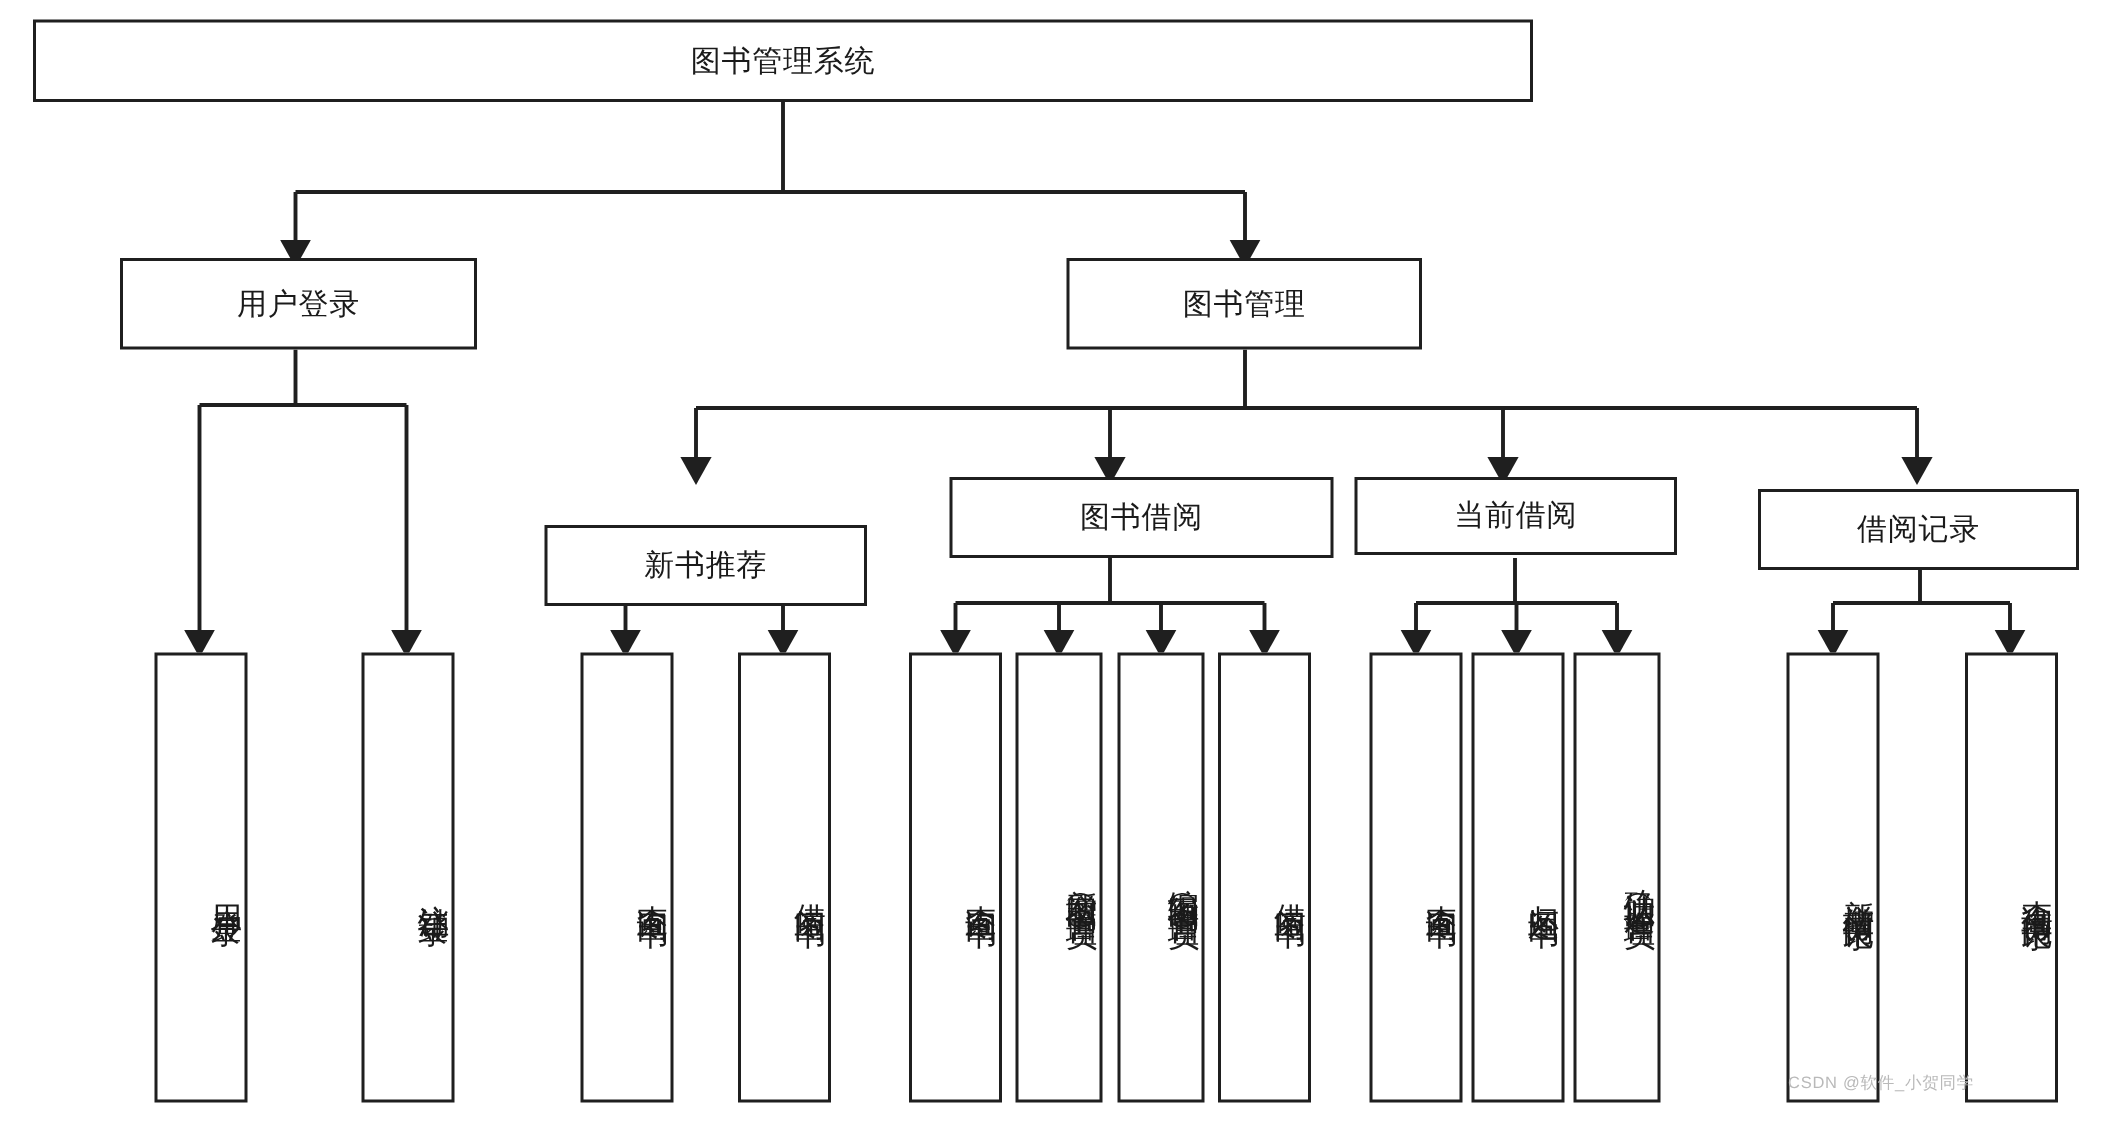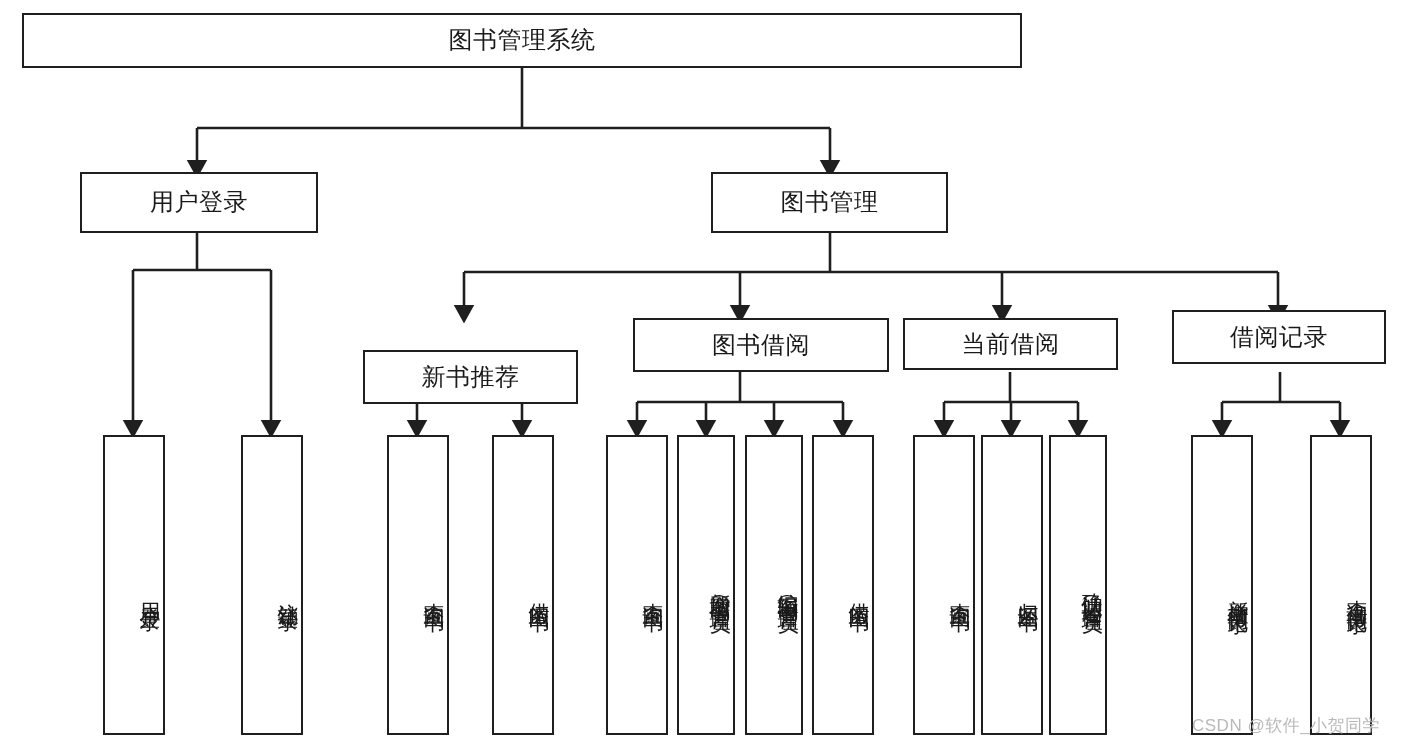--- a/index.html
+++ b/index.html
@@ -31,41 +31,41 @@
     border: 2px solid #1f1f1f;
     background: #ffffff;
     display: flex;
     align-items: center;
     justify-content: center;
     text-align: center;
     color: #1a1a1a;
     letter-spacing: 0.5px;
   }
   .node.horiz {
-    font-size: 24px;
+    font-size: 20px;
     line-height: 1.2;
   }
   .node.vert {
     writing-mode: vertical-rl;
     text-orientation: upright;
     font-size: 21px;
     line-height: 1.25;
     padding-top: 14px;
     align-items: flex-start;
     justify-content: center;
     letter-spacing: 3px;
   }
   .node.vert.toppad {
     padding-top: 8px;
   }
   .watermark {
     position: absolute;
     left: 1192px;
     top: 714px;
-    font-size: 17px;
+    font-size: 11px;
     color: #b9b9b9;
     letter-spacing: 0.5px;
     white-space: nowrap;
   }
 </style>
 </head>
 <body>
 
 <div id="canvas">
 
@@ -125,21 +125,21 @@
   <div class="node horiz" style="left:80px; top:172px; width:238px; height:61px;">用户登录</div>
 
   <div class="node horiz" style="left:711px; top:172px; width:237px; height:61px;">图书管理</div>
 
   <div class="node horiz" style="left:363px; top:318px; width:215px; height:54px;margin-top:32px;">新书推荐</div>
 
   <div class="node horiz" style="left:633px; top:318px; width:256px; height:54px;">图书借阅</div>
 
   <div class="node horiz" style="left:903px; top:318px; width:215px; height:52px;">当前借阅</div>
 
-  <div class="node horiz" style="left:1172px; top:310px; width:214px; height:54px;">借阅记录</div>
+  <div class="node horiz" style="left:1172px; top:326px; width:214px; height:54px;">借阅记录</div>
 
   <div class="node vert" style="left:103px; top:435px; width:62px; height:300px;">用户登录</div>
 
   <div class="node vert" style="left:241px; top:435px; width:62px; height:300px;">注销登录</div>
 
   <div class="node vert" style="left:387px; top:435px; width:62px; height:300px;">查询图书</div>
 
   <div class="node vert" style="left:492px; top:435px; width:62px; height:300px;">借阅图书</div>
 
   <div class="node vert" style="left:606px; top:435px; width:62px; height:300px;">查询图书</div>

